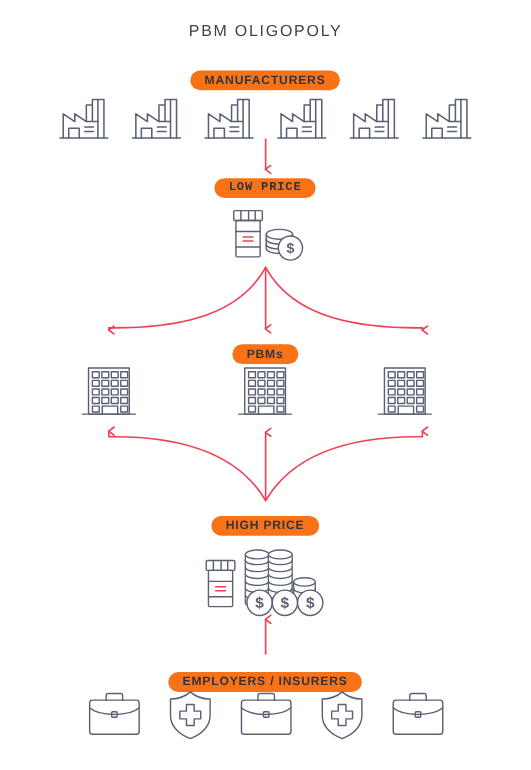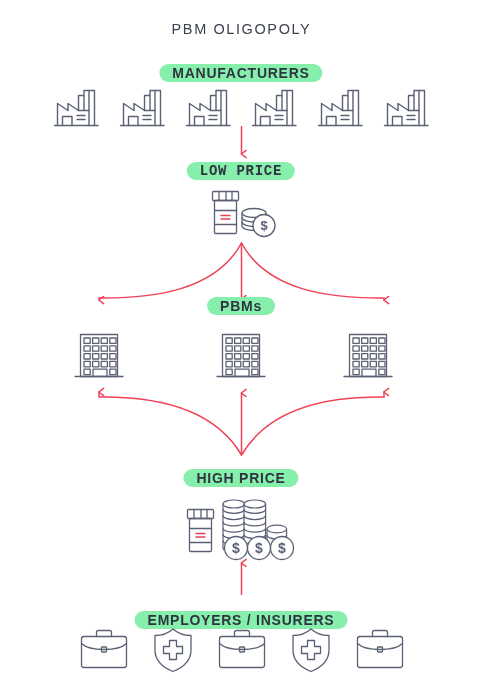--- a/index.html
+++ b/index.html
@@ -19,26 +19,26 @@
     text-align:center;
     font-size:14.5px;
     letter-spacing:1.6px;
     color:#3c4250;
     font-weight:400;
   }
 
   
   .pill{
     position:absolute;
-    background:#86efac;
+    background:#f97316;
     border-radius:11px;
     height:18px;
     line-height:18px;
     padding:0 13px;
-    font-size:14px;
+    font-size:11px;
     font-weight:700;
     letter-spacing:0.75px;
     color:#2f3441;
     white-space:nowrap;
     transform:translateX(-50%);
     text-align:center;
     font-family:"Liberation Sans",sans-serif;
     font-stretch:condensed;
   }
 
@@ -177,21 +177,21 @@
         <path d="M40,34 C40,36.5 45.5,38.5 52,38.5 C58.5,38.5 64,36.5 64,34" fill="none"></path>
       </g>
 
       <g fill="#ffffff" stroke="#5b6175" stroke-width="1.3">
         <circle cx="62" cy="37.5" r="11"></circle>
       </g>
       <text x="62" y="42" text-anchor="middle" font-family="Liberation Sans, sans-serif" font-size="13" font-weight="bold" fill="#5b6175">$</text>
     </svg>
   </div>
 
-  <div class="pill" style="top:297px;left:241px;">PBMs</div>
+  <div class="pill" style="top:313px;left:241px;">PBMs</div>
 
   <div style="position:absolute;top:331px;left:72px;">
     <svg class="icon-svg" width="54" height="50" viewBox="0 0 54 50">
       <g fill="none" stroke="#5b6175" stroke-width="1.3" stroke-linejoin="round" stroke-linecap="round">
         <rect x="8.5" y="3.5" width="37" height="42"></rect>
         <path d="M3,45.5 L51,45.5"></path>
         <rect x="12" y="7" width="6.2" height="5.4"></rect>
           <rect x="20.6" y="7" width="6.2" height="5.4"></rect>
           <rect x="29.2" y="7" width="6.2" height="5.4"></rect>
           <rect x="37.8" y="7" width="6.2" height="5.4"></rect>

